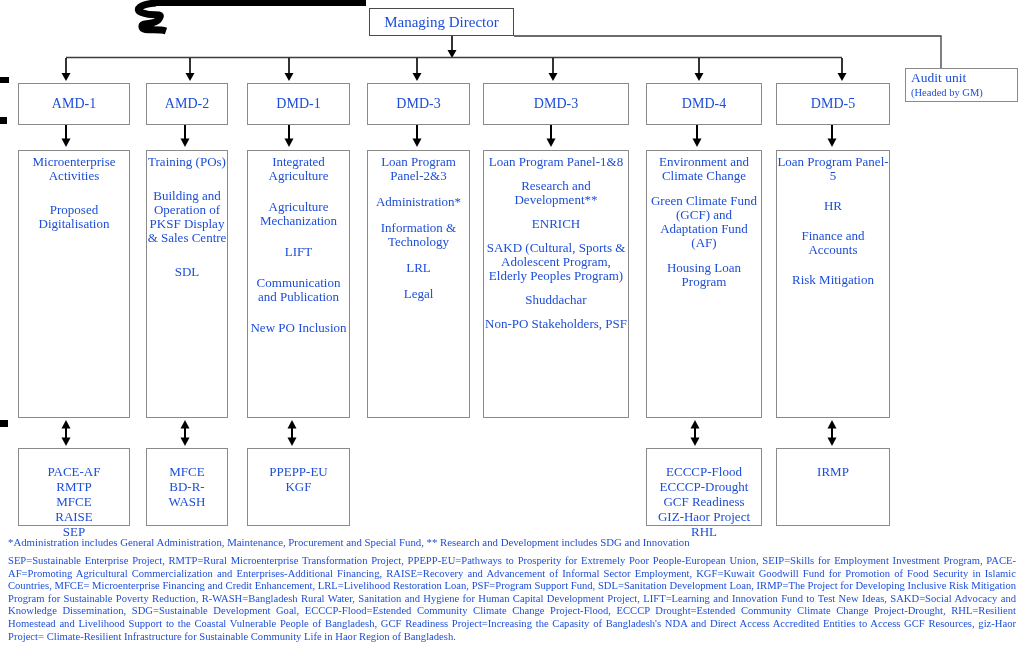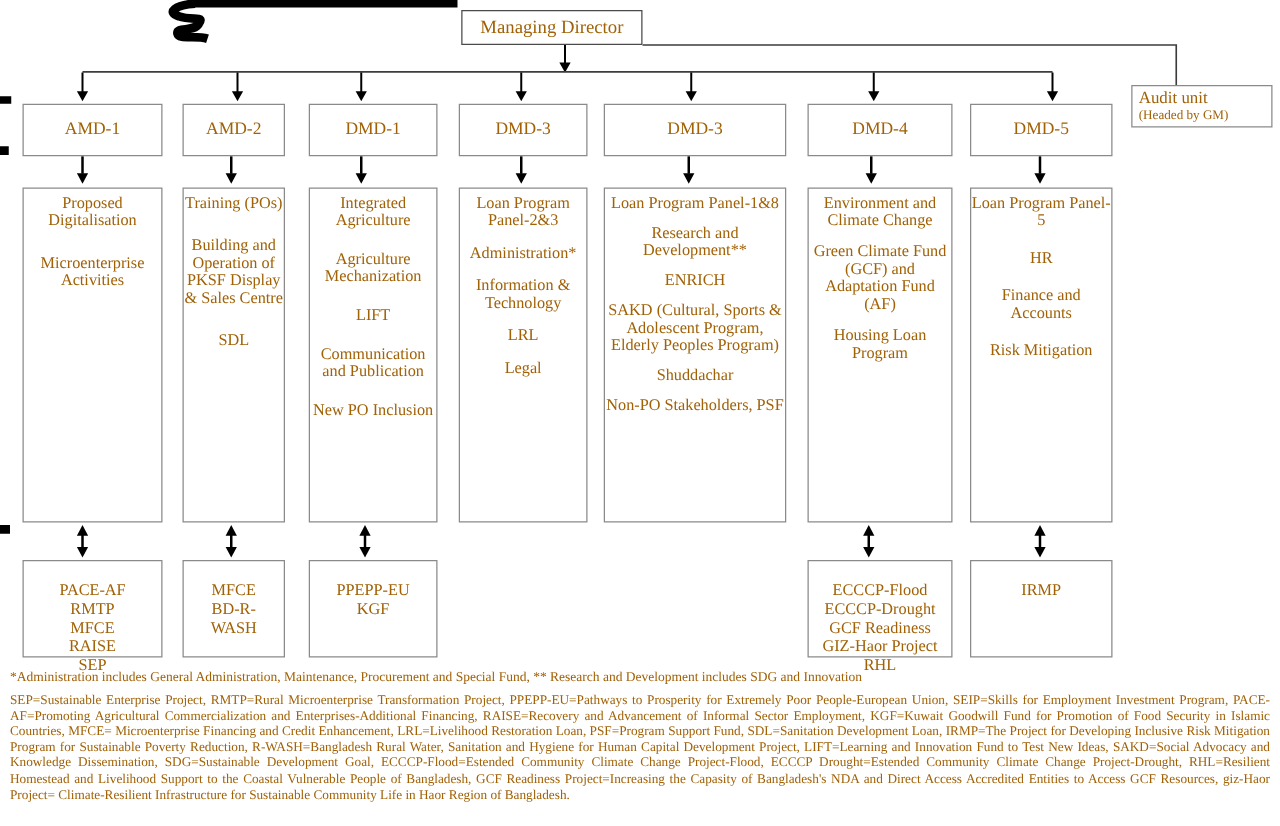--- a/index.html
+++ b/index.html
@@ -1,18 +1,18 @@
 <!DOCTYPE html>
 <html><head>
 <meta charset="utf-8">
 <style>
   html,body{margin:0;padding:0;background:#ffffff;}
   .canvas{
     position:relative;width:1024px;height:661px;background:#fff;
-    font-family:"Liberation Serif", serif;color:#a16207;overflow:hidden;
+    font-family:"Liberation Serif", serif;color:#1d4ed8;overflow:hidden;
   }
   svg.connectors{position:absolute;left:0;top:0;pointer-events:none;}
   .box{position:absolute;background:#fff;border:1px solid #8a8a8a;box-sizing:border-box;text-align:center;}
   
   .c1{left:18px;width:112px}
   .c2{left:146px;width:82px}
   .c3{left:247px;width:103px}
   .c4{left:367px;width:103px}
   .c5{left:483px;width:146px}
   .c6{left:646px;width:116px}
@@ -139,22 +139,22 @@
   <div class="audit-box">
     <div class="audit-title">Audit unit</div>
     <div class="audit-sub">(Headed by GM)</div>
   </div>
 
   <div class="col-amd1">
     <div class="box lvl2 c1">
         <span>AMD-1</span>
       </div>
     <div class="box lvl3 c1">
+        <div class="org-item">Microenterprise Activities</div>
         <div class="org-item">Proposed Digitalisation</div>
-        <div class="org-item">Microenterprise Activities</div>
       </div>
     <div class="box lvl4 c1">
         <div class="proj-line">PACE-AF</div>
         <div class="proj-line">RMTP</div>
         <div class="proj-line">MFCE</div>
         <div class="proj-line">RAISE</div>
         <div class="proj-line">SEP</div>
       </div>
   </div>
 

